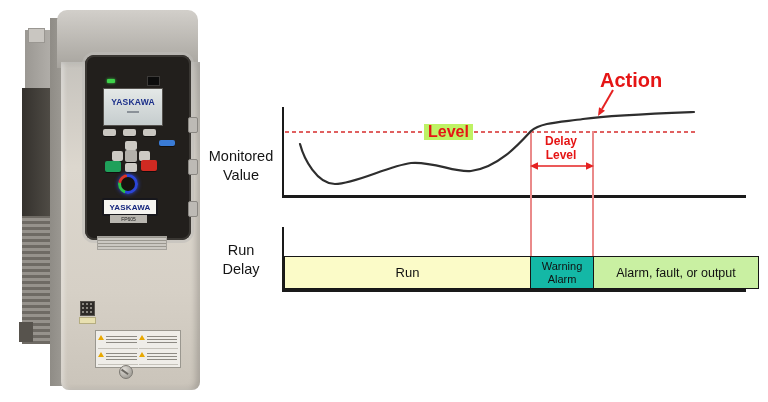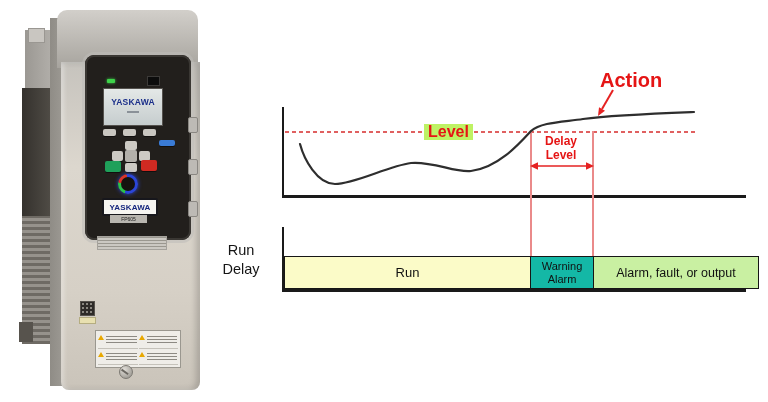--- a/index.html
+++ b/index.html
@@ -164,20 +164,24 @@
         <span class="warn-lines">
             <i></i>
             <i></i>
             <i></i>
           </span>
       </div>
     </div>
     <div class="abs screw"></div>
   </div>
 
+  <div class="abs side-label" style="left:193px;top:147px">
+    <span>Monitored</span>
+    <span>Value</span>
+  </div>
   <div class="abs side-label" style="left:193px;top:241px">
     <span>Run</span>
     <span>Delay</span>
   </div>
 
   <div class="abs axis" style="left:282px;top:107px;width:2px;height:90px"></div>
   <div class="abs axis" style="left:282px;top:195px;width:464px;height:3px"></div>
 
   <div class="abs level-line" style="left:285px;top:131px;width:412px"></div>
 

